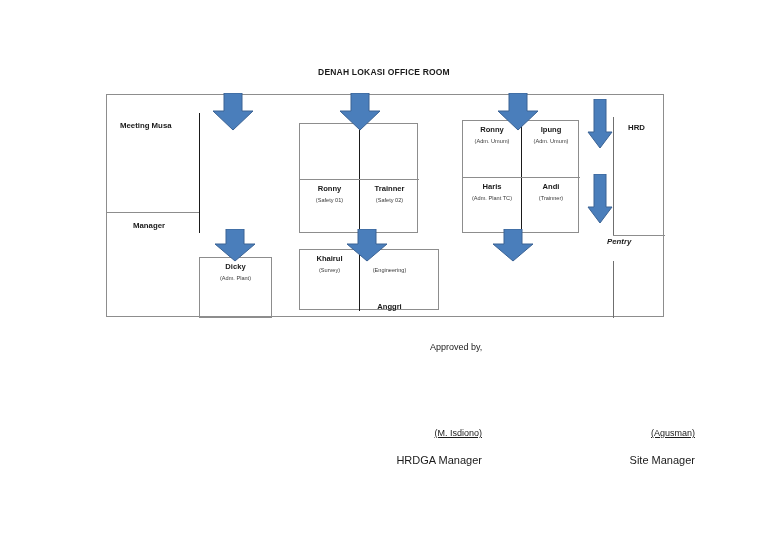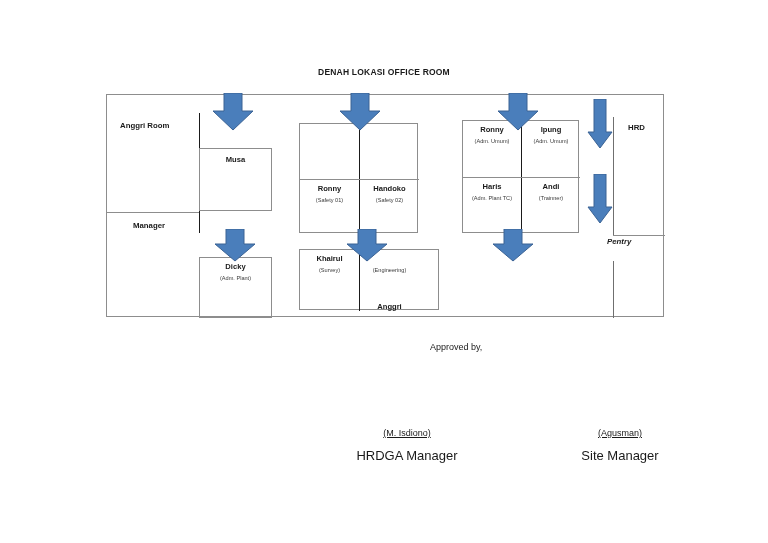--- a/index.html
+++ b/index.html
@@ -101,69 +101,66 @@
   .approved-by {
     position: absolute;
     left: 430px;
     top: 342px;
     font-size: 9px;
     color: #1a1a1a;
     white-space: nowrap;
   }
   .sig {
     position: absolute;
-    text-align: center;
+    text-align: right;
     white-space: nowrap;
   }
   .sig .sig-name {
     font-size: 9px;
     color: #1a1a1a;
     text-decoration: underline;
     display: block;
   }
   .sig .sig-role {
-    font-size: 13px;
+    font-size: 11px;
     color: #1a1a1a;
     display: block;
-    margin-top: 10px;
+    margin-top: 16px;
   }
   .sig-left  { left: 332px; top: 428px; width: 150px; }
   .sig-right { left: 545px; top: 428px; width: 150px; }
 </style>
 </head>
 <body>
 
 <div class="doc-title">DENAH LOKASI OFFICE ROOM</div>
 
 <div class="floorplan">
 
   <div class="vline dark" style="left:92px; top:18px; width:1px; height:120px;"></div>
   <div class="hline" style="left:0px; top:117px; width:92px;"></div>
 
-  <div class="plan-text" style="left:13px; top:26px;">Anggri Room</div>
+  <div class="plan-text" style="left:13px; top:26px;">Meeting Musa</div>
 
   <div class="plan-text" style="left:26px; top:126px;text-align:right;">Manager</div>
 
-  <div class="room" style="left:92px; top:53px; width:73px; height:63px;">
-    <div class="cell-label" style="top:6px;">Musa</div>
-  </div>
 
   <div class="room" style="left:92px; top:162px; width:73px; height:61px;padding-left:7px;">
     <div class="cell-label" style="top:4px;">Dicky</div>
     <div class="cell-sub" style="top:17px;">(Adm. Plant)</div>
   </div>
 
   <div class="room" style="left:192px; top:28px; width:119px; height:110px;">
     <div class="vline" style="left:59px; top:0px; height:110px; background:#1a1a1a;"></div>
     <div class="hline" style="left:0px; top:55px; width:119px;"></div>
 
     <div class="cell-label" style="top:60px; left:0px; width:59px;">Ronny</div>
     <div class="cell-sub" style="top:73px; left:0px; width:59px;">(Safety 01)</div>
 
-    <div class="cell-label" style="top:60px; left:60px; width:59px;">Handoko</div>
+    <div class="cell-label" style="top:60px; left:60px; width:59px;">Trainner</div>
     <div class="cell-sub" style="top:73px; left:60px; width:59px;">(Safety 02)</div>
   </div>
 
   <div class="room" style="left:192px; top:154px; width:140px; height:61px;">
     <div class="vline" style="left:59px; top:0px; height:61px; background:#1a1a1a;"></div>
 
     <div class="cell-label" style="top:4px; left:0px; width:59px;">Khairul</div>
     <div class="cell-sub" style="top:17px; left:0px; width:59px;">(Survey)</div>
 
     <div class="cell-label" style="top:4px; left:60px; width:59px;margin-top:48px;">Anggri</div>

